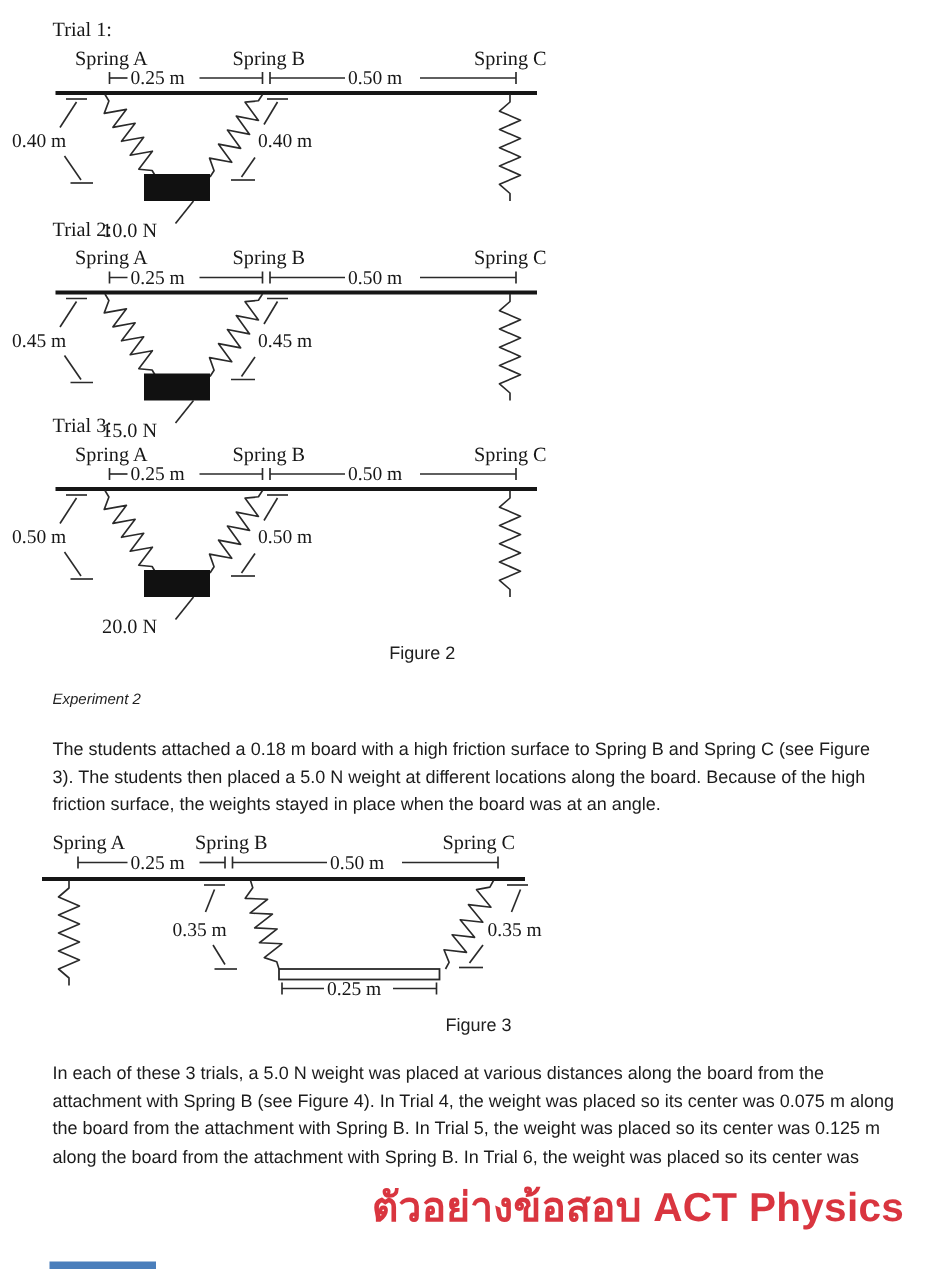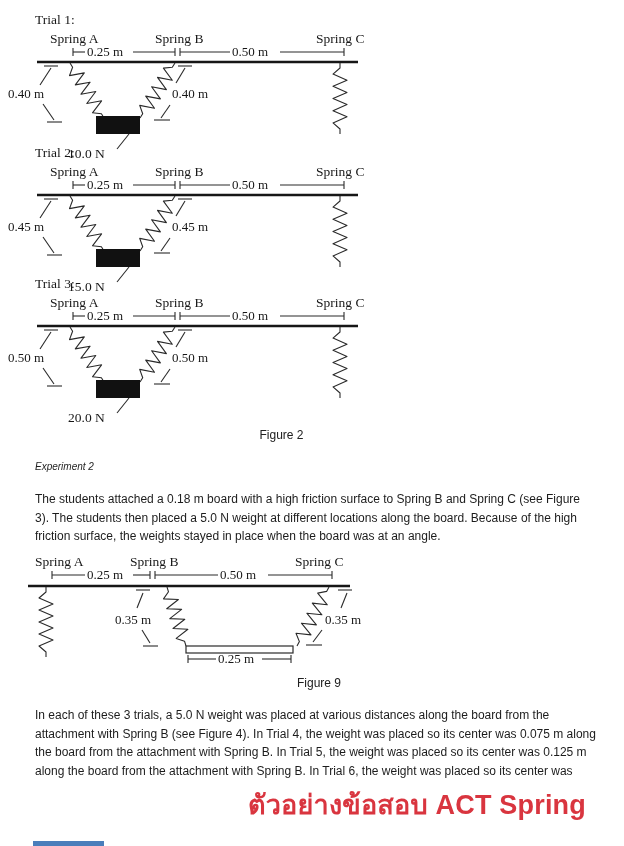--- a/index.html
+++ b/index.html
@@ -196,19 +196,19 @@
   <rect class="board" x="186" y="94" width="107" height="7"></rect>
   <g>
     <line x1="188" y1="103" x2="188" y2="111"></line>
       <line x1="188" y1="107" x2="216" y2="107"></line>
     <text class="dimtxt" x="218" y="111">0.25 m</text>
     <line x1="262" y1="107" x2="291" y2="107"></line>
       <line x1="291" y1="103" x2="291" y2="111"></line>
   </g>
 </svg>
 
-<div class="abs caption fig3cap">Figure 9</div>
+<div class="abs caption fig3cap">Figure 3</div>
 
 <div class="abs bodytext para2">In each of these 3 trials, a 5.0 N weight was placed at various distances along the board from the attachment with Spring B (see Figure 4). In Trial 4, the weight was placed so its center was 0.075 m along the board from the attachment with Spring B. In Trial 5, the weight was placed so its center was 0.125 m along the board from the attachment with Spring B. In Trial 6, the weight was placed so its center was</div>
 
-<div class="abs watermark" style="color: rgb(217, 53, 63);">ตัวอย่างข้อสอบ ACT Spring</div>
+<div class="abs watermark" style="color: rgb(217, 53, 63);">ตัวอย่างข้อสอบ ACT Physics</div>
 
 <div class="abs footer-bar" style="background-color: rgb(74, 126, 187);"></div>
 
 </body></html>

